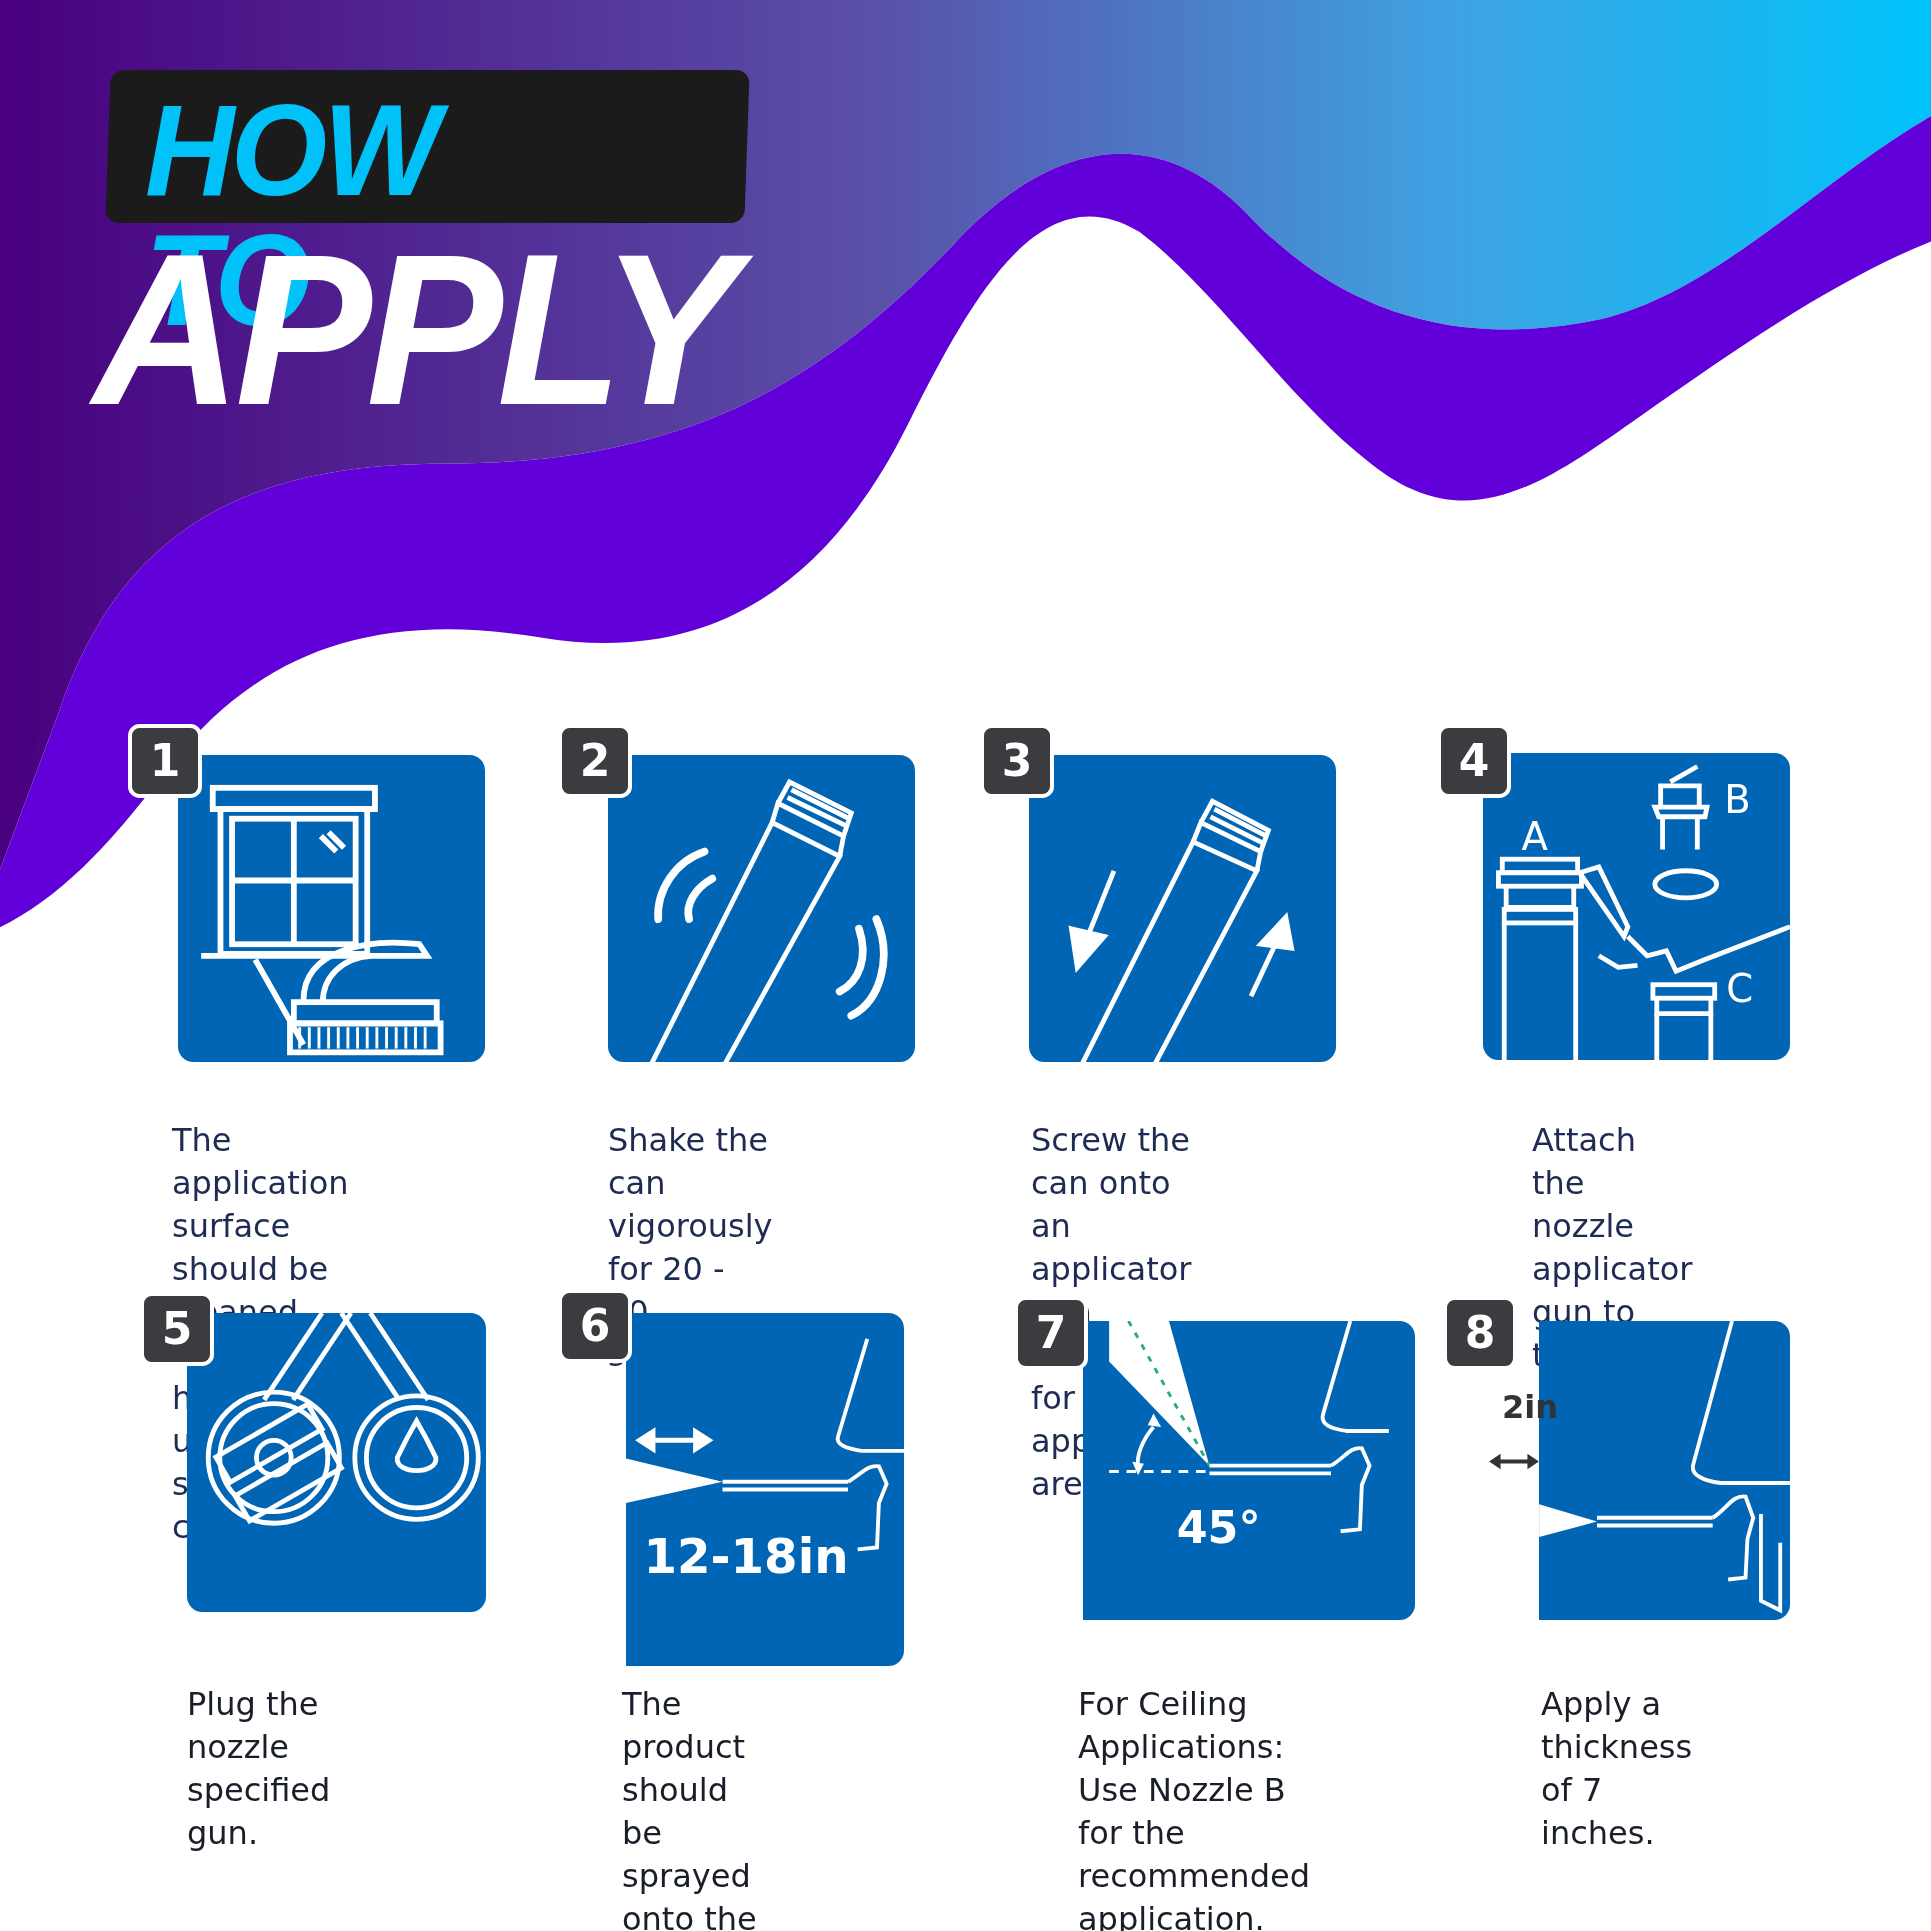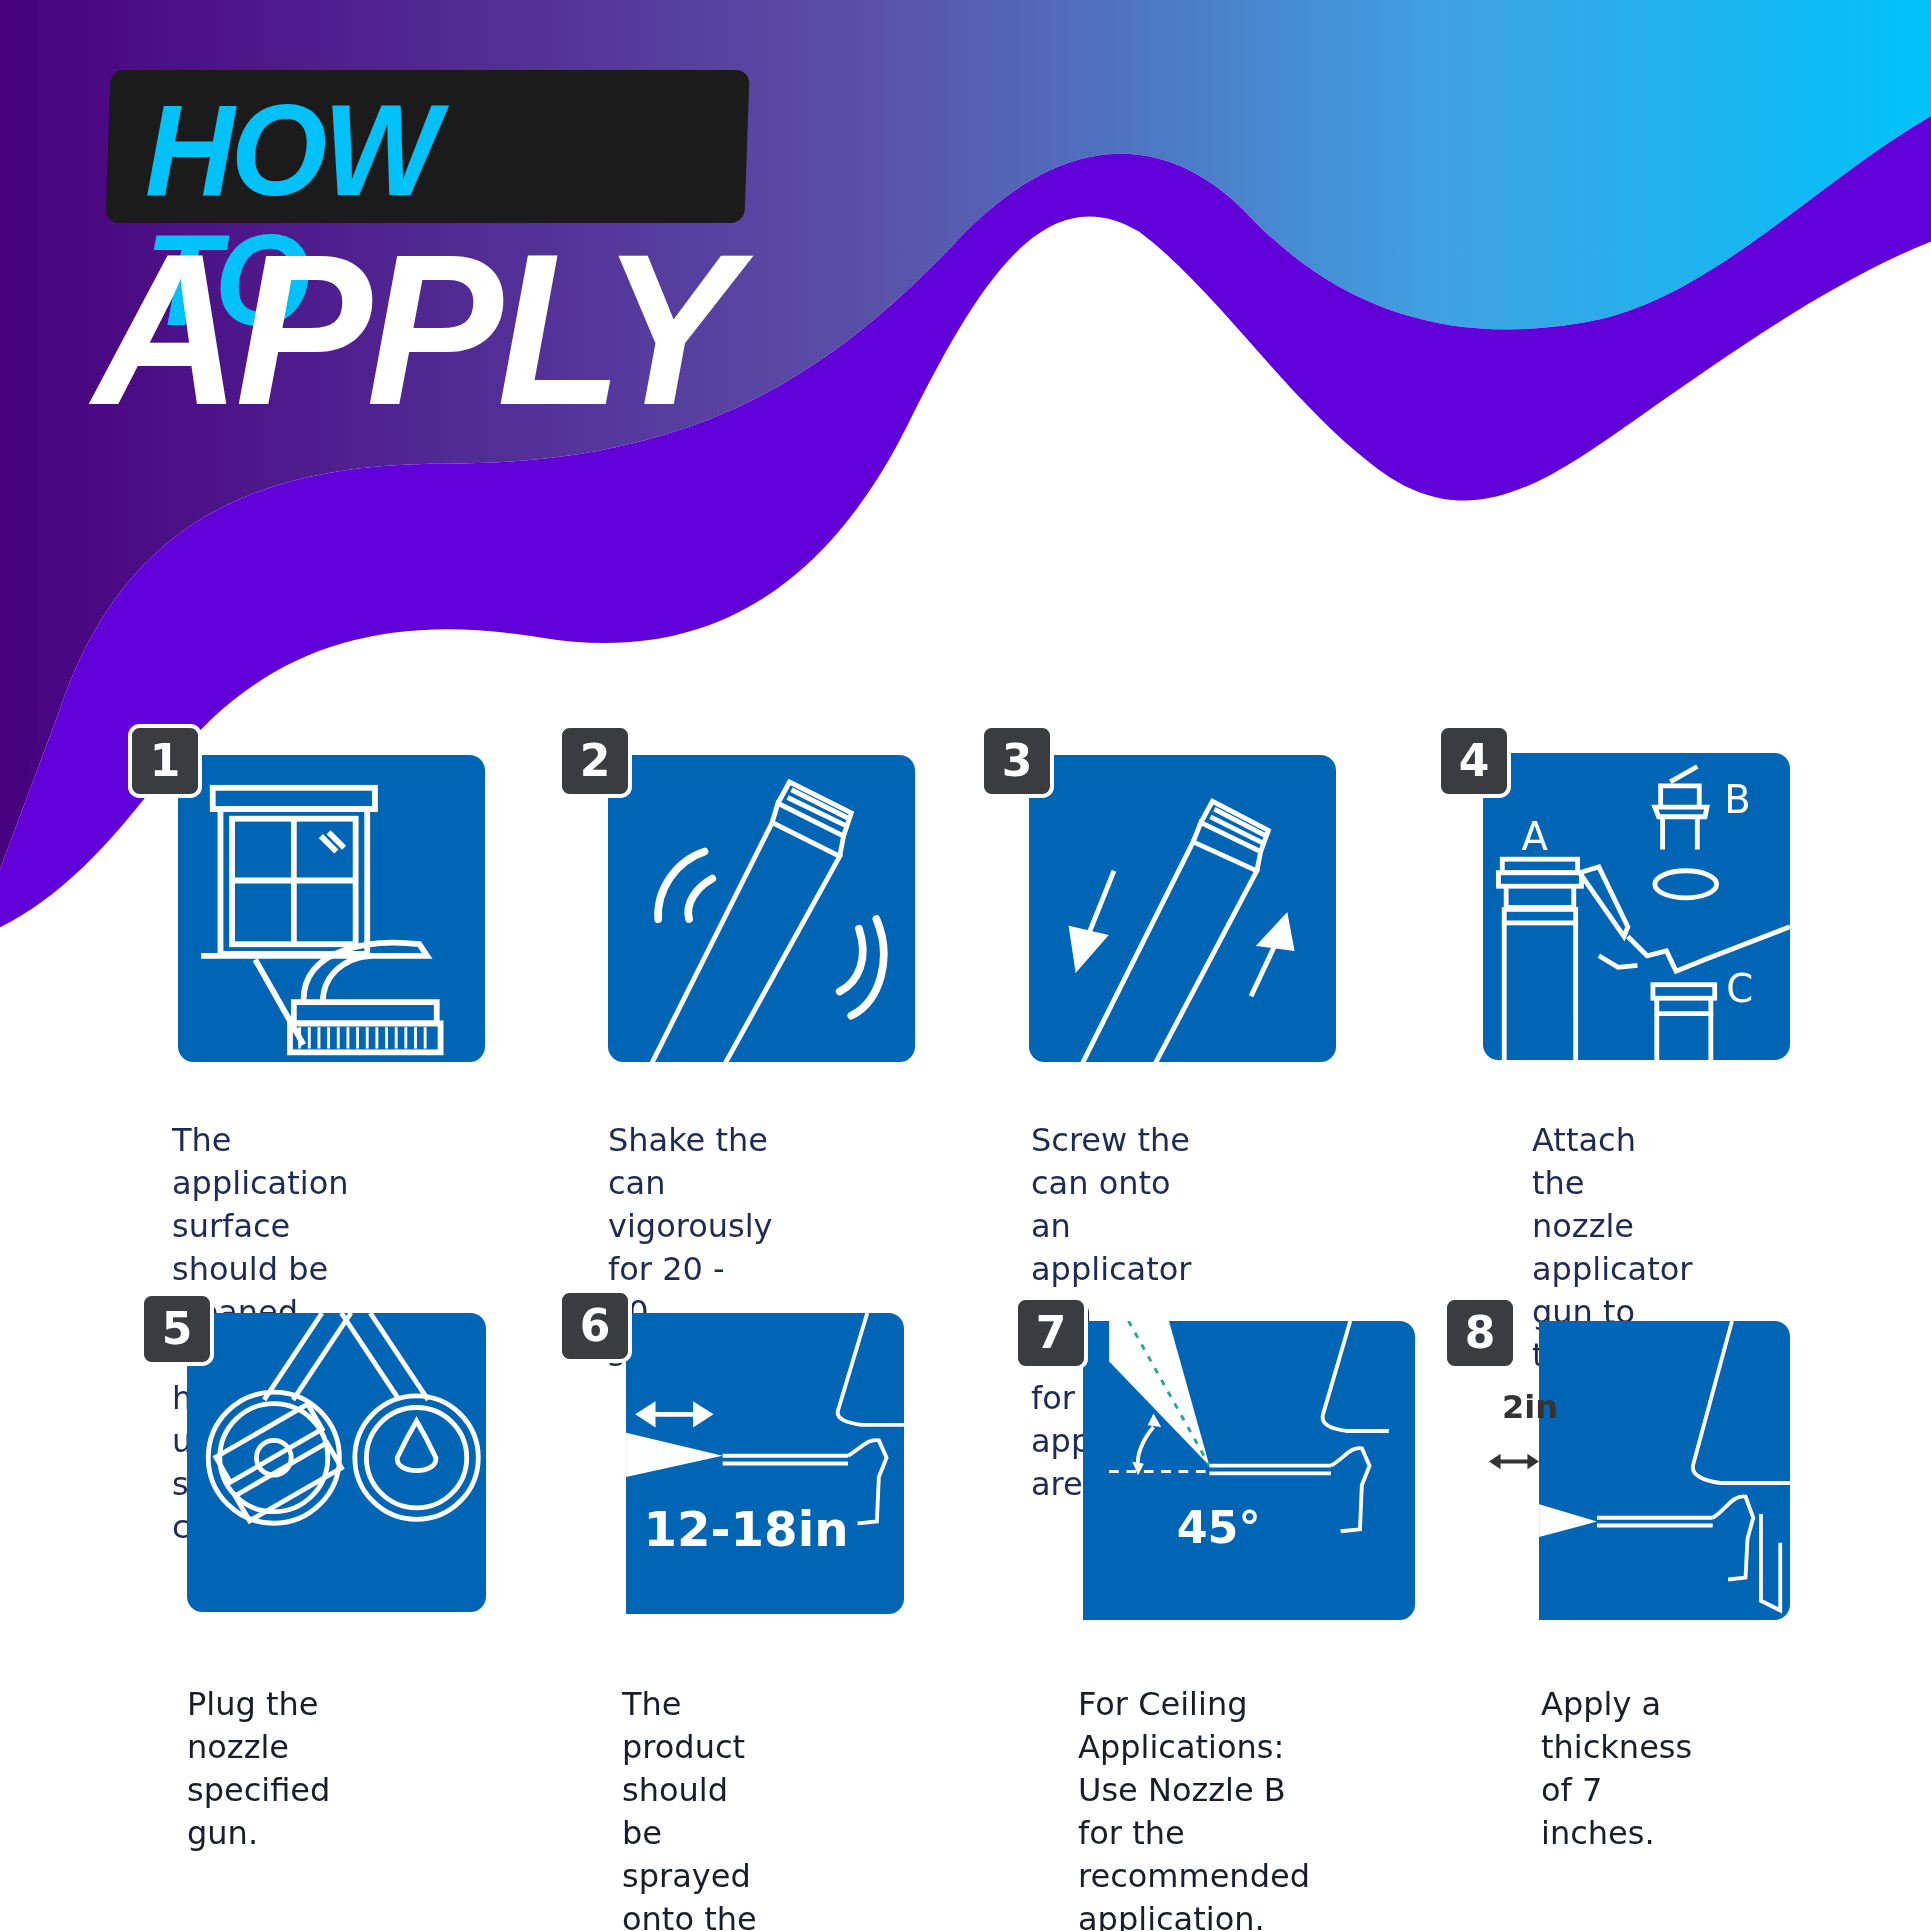--- a/index.html
+++ b/index.html
@@ -214,21 +214,21 @@
         <path d="M238,112 L228,130 L218,150 C216,168 260,168 258,150 L248,130 Z"></path>
       </g>
     </svg>
   </div>
   <div class="num" style="left:140px;top:1292px;">5</div>
   <div class="caption" style="left:187px;top:1643px;">Plug the nozzle
 specified gun.</div>
 </div>
 
 <div class="step row2">
-  <div class="tile" style="left:626px;top:1313px;width:278px;height:301px;border-radius:0 15.4px 15.4px 0;">
+  <div class="tile" style="left:626px;top:1313px;width:278px;height:353px;border-radius:0 15.4px 15.4px 0;">
     <svg viewBox="0 0 288 312">
       <path d="M0,124 L100,148 L0,170 Z" fill="#fff"></path>
       <g fill="none" stroke="#fff" stroke-width="4">
         <line x1="100" y1="148" x2="230" y2="148"></line>
         <line x1="100" y1="156" x2="230" y2="156"></line>
         <path d="M250,0 L220,100 C216,110 230,114 244,116 L288,116"></path>
         <path d="M230,148 C244,140 250,130 262,132 L270,150 L262,170 L260,216 L240,218"></path>
       </g>
       <g stroke="#fff" stroke-width="5" fill="#fff">
         <line x1="20" y1="105" x2="80" y2="105"></line>

